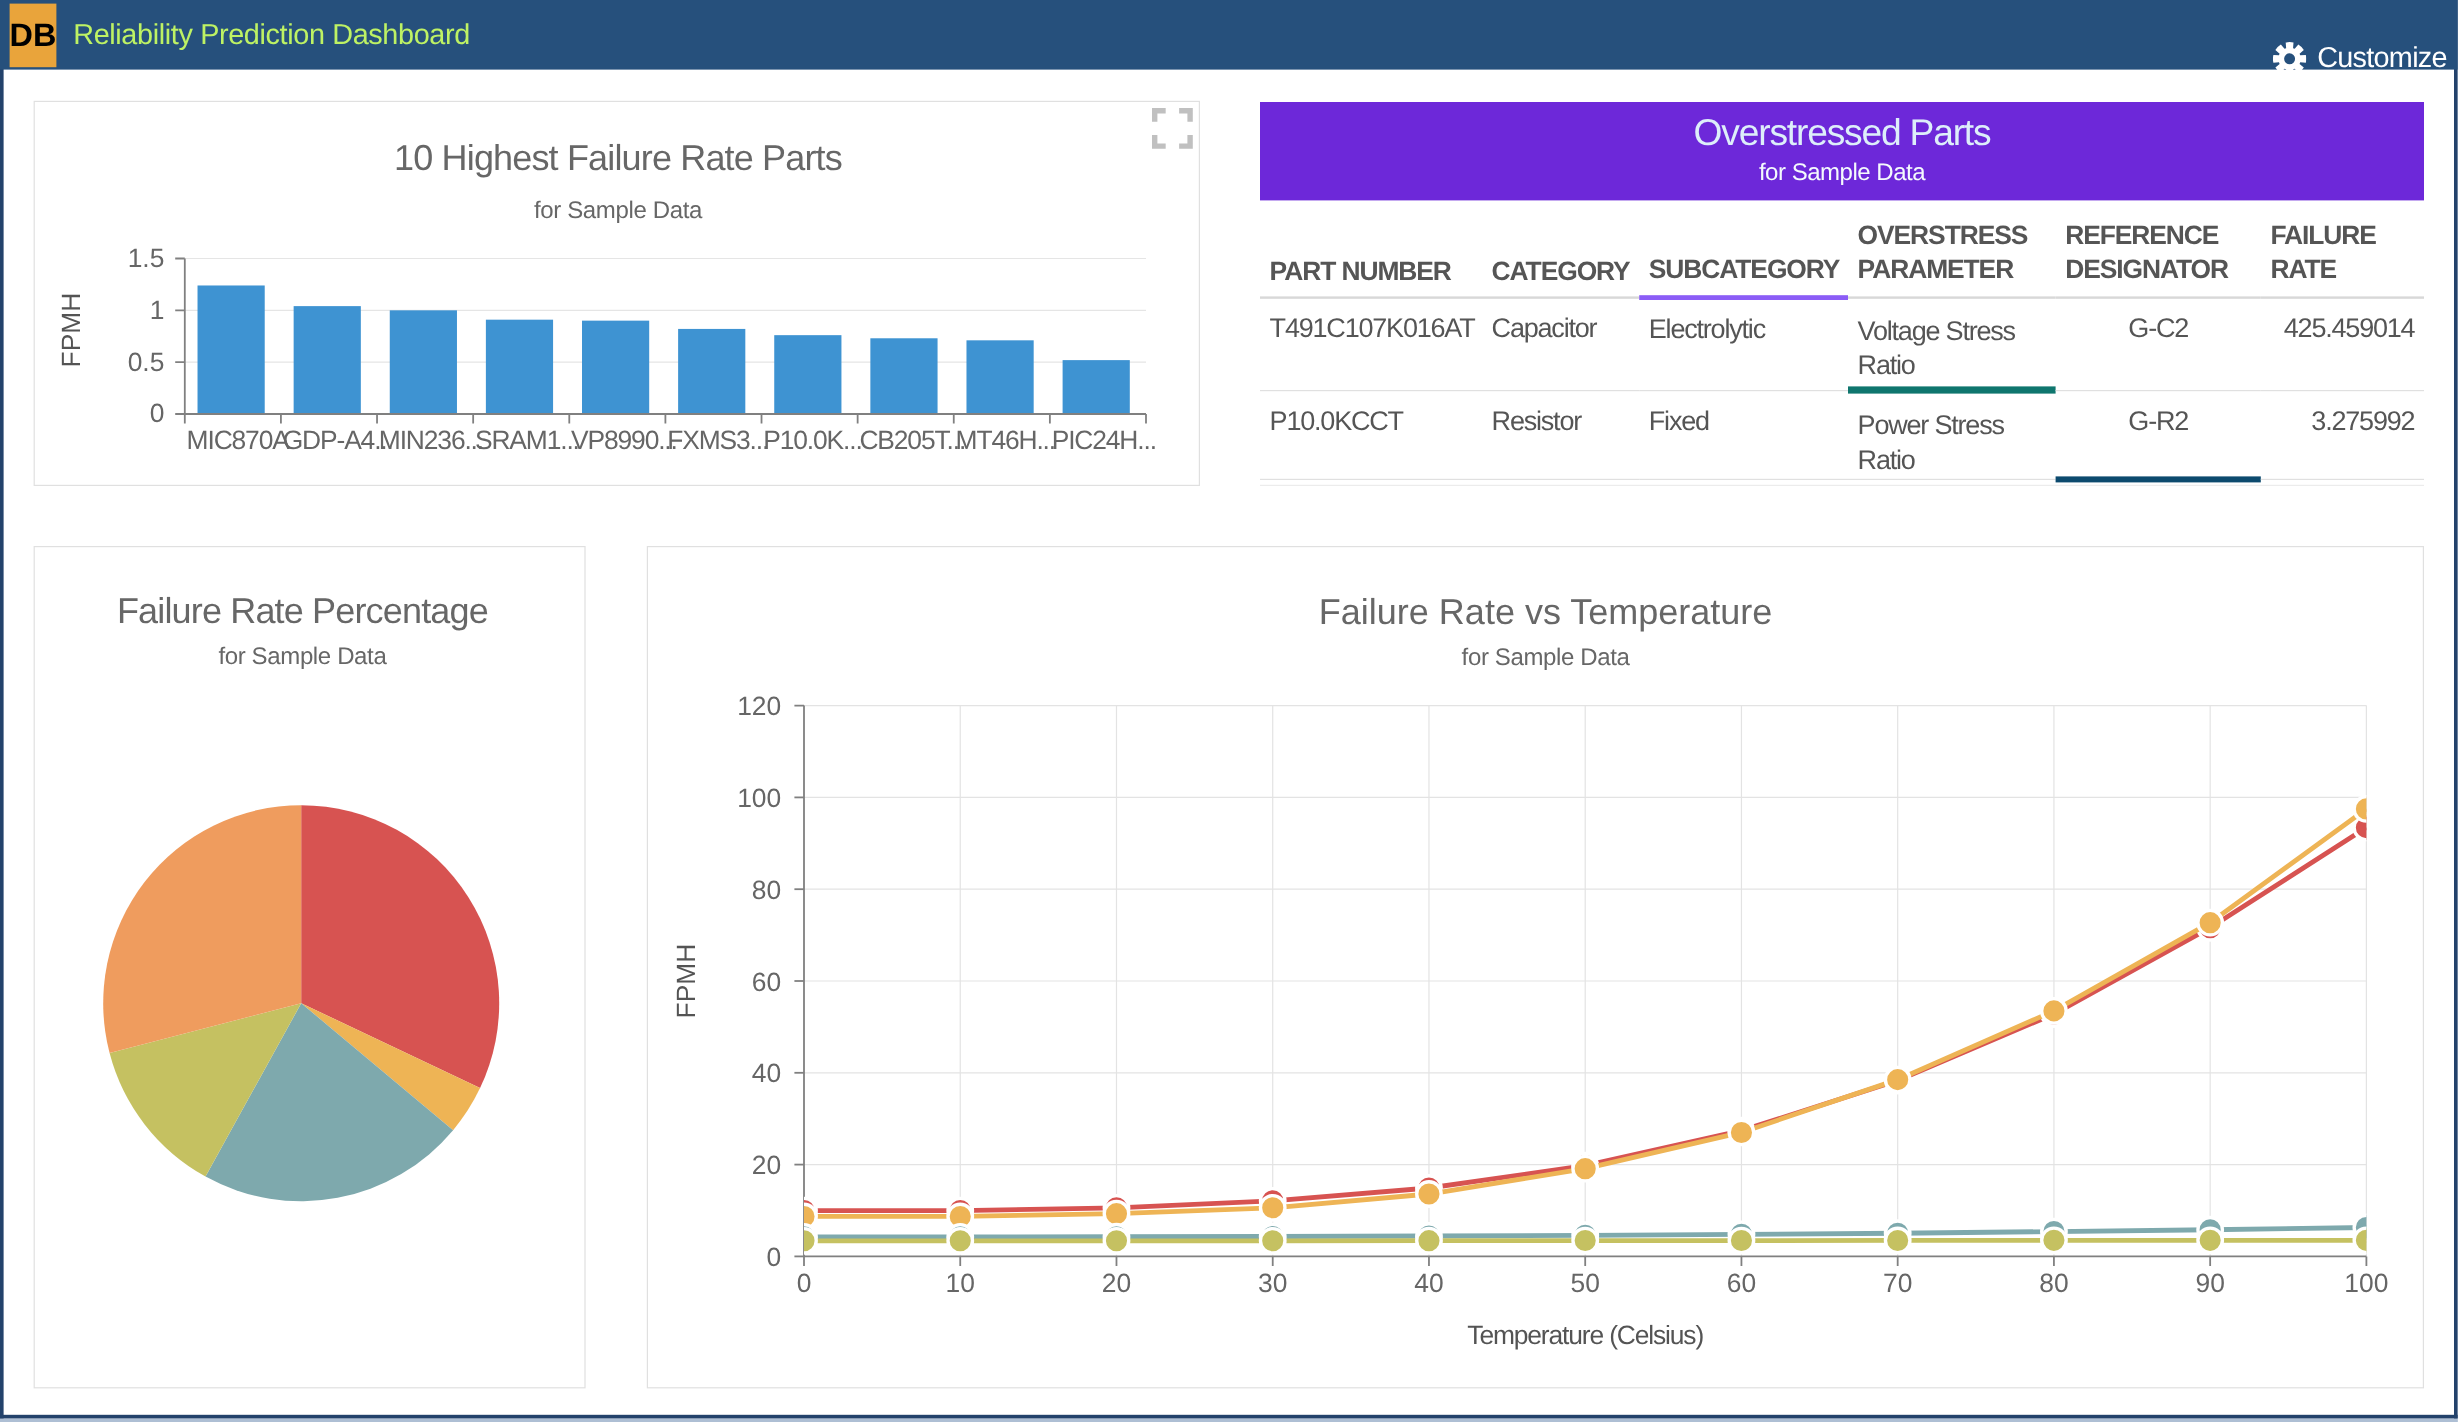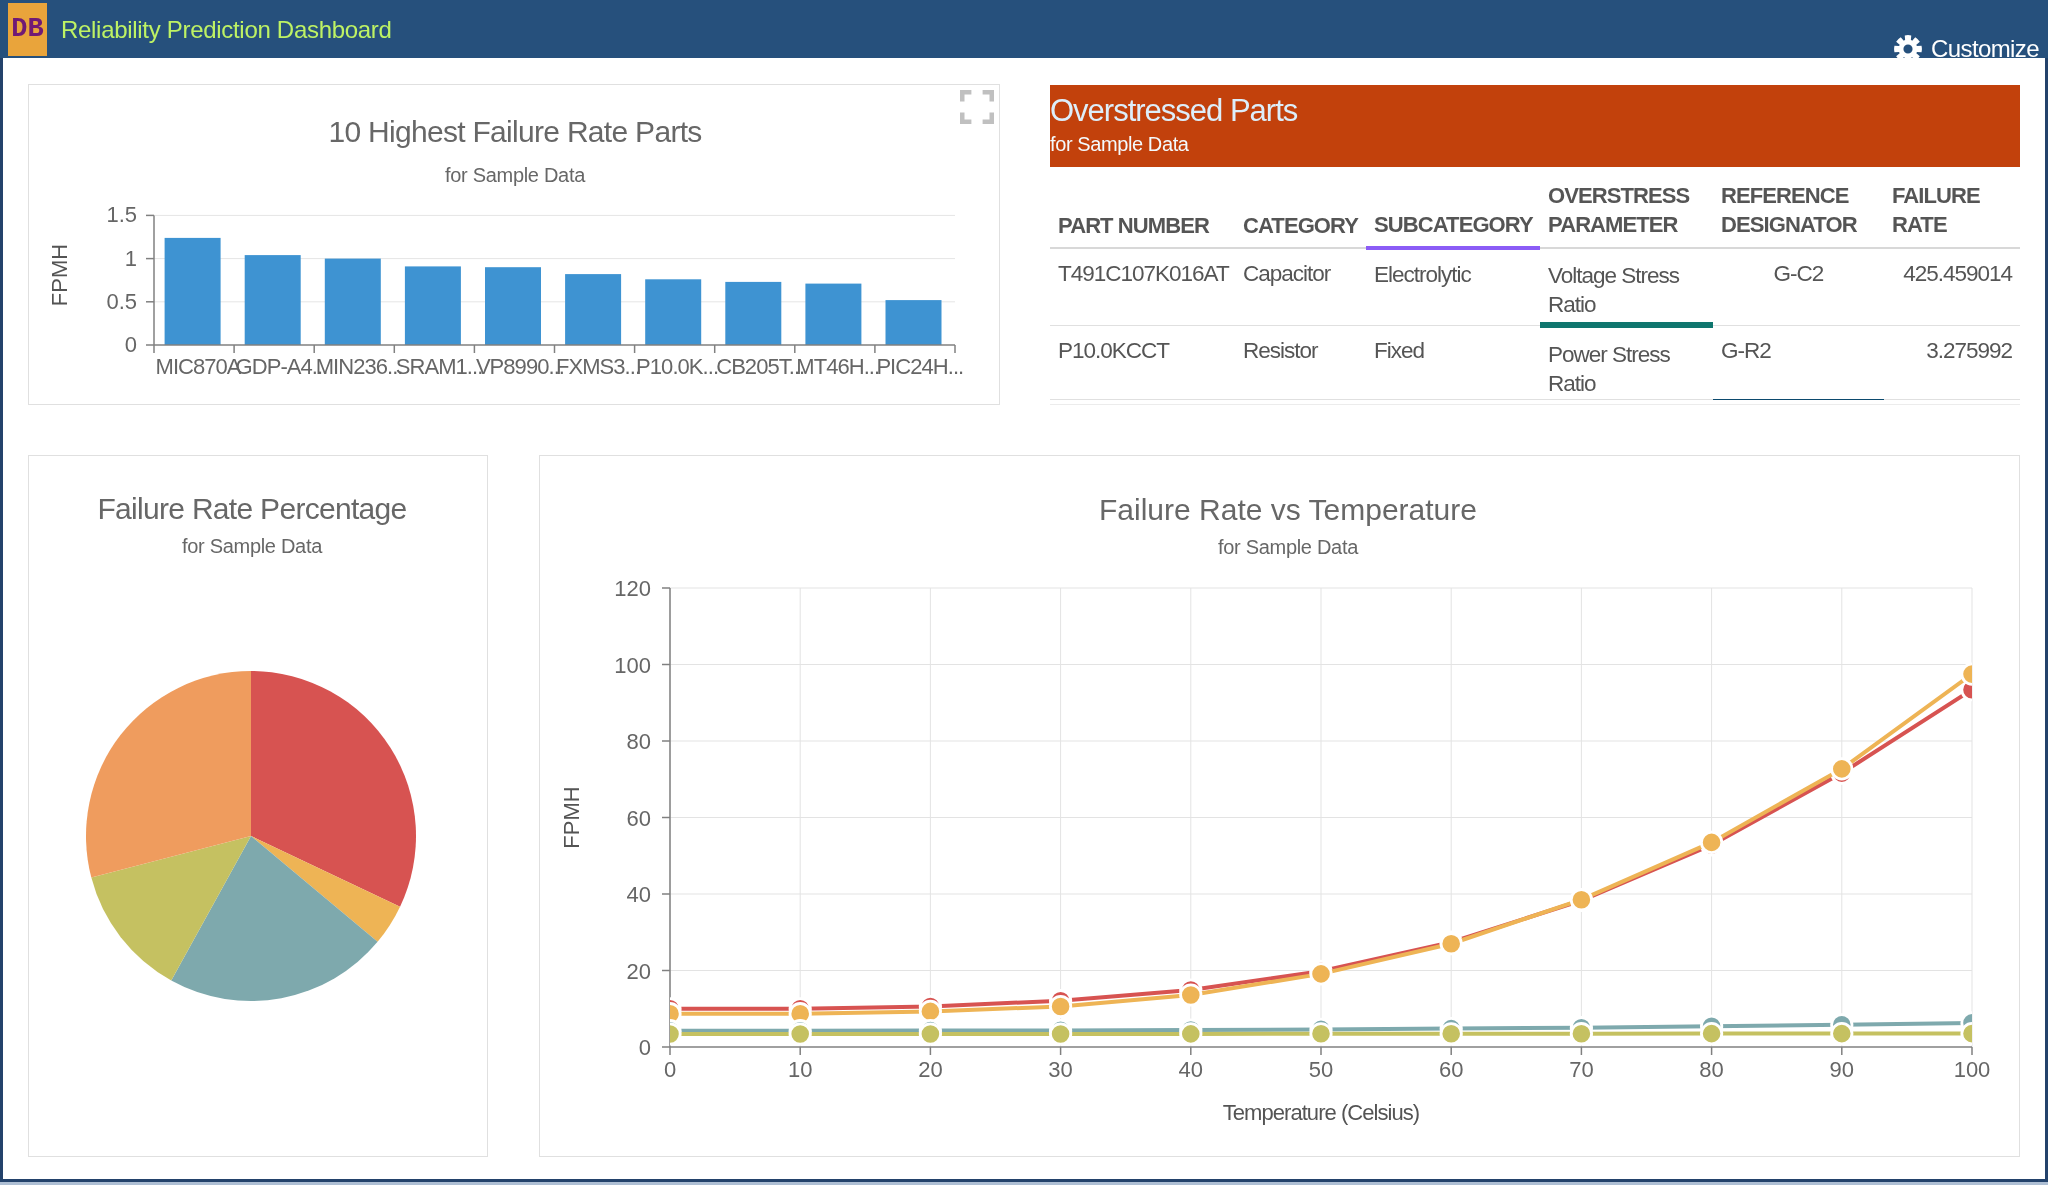--- a/index.html
+++ b/index.html
@@ -5,21 +5,21 @@
 * { margin:0; padding:0; box-sizing:border-box; }
 html,body { width:2048px; height:1185px; overflow:hidden; background:#aebfd4; }
 body, svg text, table { font-family:"Liberation Sans", sans-serif; }
 #page { position:absolute; left:0; top:0; width:2048px; height:1182px;
   background:#fff; border-left:3px solid #23426b; border-right:3px solid #23426b;
   border-bottom:3px solid #23426b; }
 #page > * { position:absolute; }
 #topbar { left:-3px; top:0; width:2048px; height:58px; background:#26507c; }
 #topbar > * { position:absolute; }
 #logo { position:absolute; left:8px; top:3px; width:39px; height:53px;
-  background:#e9a43b; color:#701a75; font-family:Liberation Mono, monospace;
+  background:#e9a43b; color:#000000; font-family:Liberation Sans, sans-serif;
   font-weight:bold; font-size:27px; text-align:center; line-height:53px; }
 #apptitle { position:absolute; left:61px; top:0; height:59px; line-height:59px;
   color:#bef264; font-size:24px; letter-spacing:-0.3px; }
 #custom { position:absolute; right:9px; top:0; height:58px; color:#fff;
   font-size:24px; letter-spacing:-0.6px; display:flex; align-items:center;margin-top:20px; }
 #custom svg { margin-right:9px; }
 .panel { background:#fff; border:1px solid #e0e0e0; }
 .noborder { border:none; }
 svg { display:block; }
 svg text { fill:#666; }
@@ -97,21 +97,21 @@
         <text x="607.1" y="289">P10.0K...</text>
         <text x="687.2" y="289">CB205T...</text>
         <text x="767.3" y="289">MT46H...</text>
         <text x="847.4" y="289">PIC24H...</text>
       </g>
       <text x="38" y="190" class="axlab" font-size="19" text-anchor="middle" transform="rotate(-90 38 190)">FPMH</text>
     </svg>
   </div>
 
   <div class="noborder" style="left:1047px; top:85px; width:970px; height:320px; border-bottom:1px solid #ececec;" id="tablepanel">
-    <div style="height:82px; background:#c2410c; text-align:left; color:#fff;">
+    <div style="height:82px; background:#6d28d9; text-align:center; color:#fff;">
       <div style="padding-top:8px; font-size:31px; letter-spacing:-1px; color:#ddeefa;">Overstressed Parts</div>
       <div style="padding-top:4px; font-size:20px; letter-spacing:-0.4px; color:#f4fafd;">for Sample Data</div>
     </div>
     <table style="width:970px; border-collapse:collapse; table-layout:fixed; color:#555;">
       <colgroup>
         <col style="width:185px">
           <col style="width:131px">
           <col style="width:174px">
         <col style="width:173px">
           <col style="width:171px">
@@ -132,21 +132,21 @@
         <td style="padding:12px 8px 0 8px; border-bottom:1px solid #e0e0e0;">Electrolytic</td>
         <td style="padding:12px 8px 0 8px; border-bottom:6px solid #0f766e; line-height:29px;">Voltage Stress Ratio</td>
         <td style="padding:12px 8px 0 8px; border-bottom:1px solid #e0e0e0;text-align:center;">G-C2</td>
         <td style="padding:12px 8px 0 8px; border-bottom:1px solid #e0e0e0; text-align:right;">425.459014</td>
       </tr>
       <tr style="height:74px; font-size:22.5px; vertical-align:top; letter-spacing:-1px;">
         <td style="padding:12px 8px 0 8px; border-bottom:1px solid #e0e0e0;">P10.0KCCT</td>
         <td style="padding:12px 8px 0 8px; border-bottom:1px solid #e0e0e0;">Resistor</td>
         <td style="padding:12px 8px 0 8px; border-bottom:1px solid #e0e0e0;">Fixed</td>
         <td style="padding:12px 8px 0 8px; border-bottom:1px solid #e0e0e0; line-height:29px;">Power Stress Ratio</td>
-        <td style="padding:12px 8px 0 8px; border-bottom:1px solid #0c4a6e;">G-R2</td>
+        <td style="padding:12px 8px 0 8px; border-bottom:5px solid #0c4a6e;text-align:center;">G-R2</td>
         <td style="padding:12px 8px 0 8px; border-bottom:1px solid #e0e0e0; text-align:right;">3.275992</td>
       </tr>
     </tbody>
       </table>
   </div>
 
   <div class="panel" style="left:25px; top:455px; width:460px; height:702px;">
     <svg width="458" height="700" viewBox="0 0 458 700">
       <text x="223" y="63" text-anchor="middle" class="ctitle">Failure Rate Percentage</text>
       <text x="223" y="97" text-anchor="middle" class="csub">for Sample Data</text>

